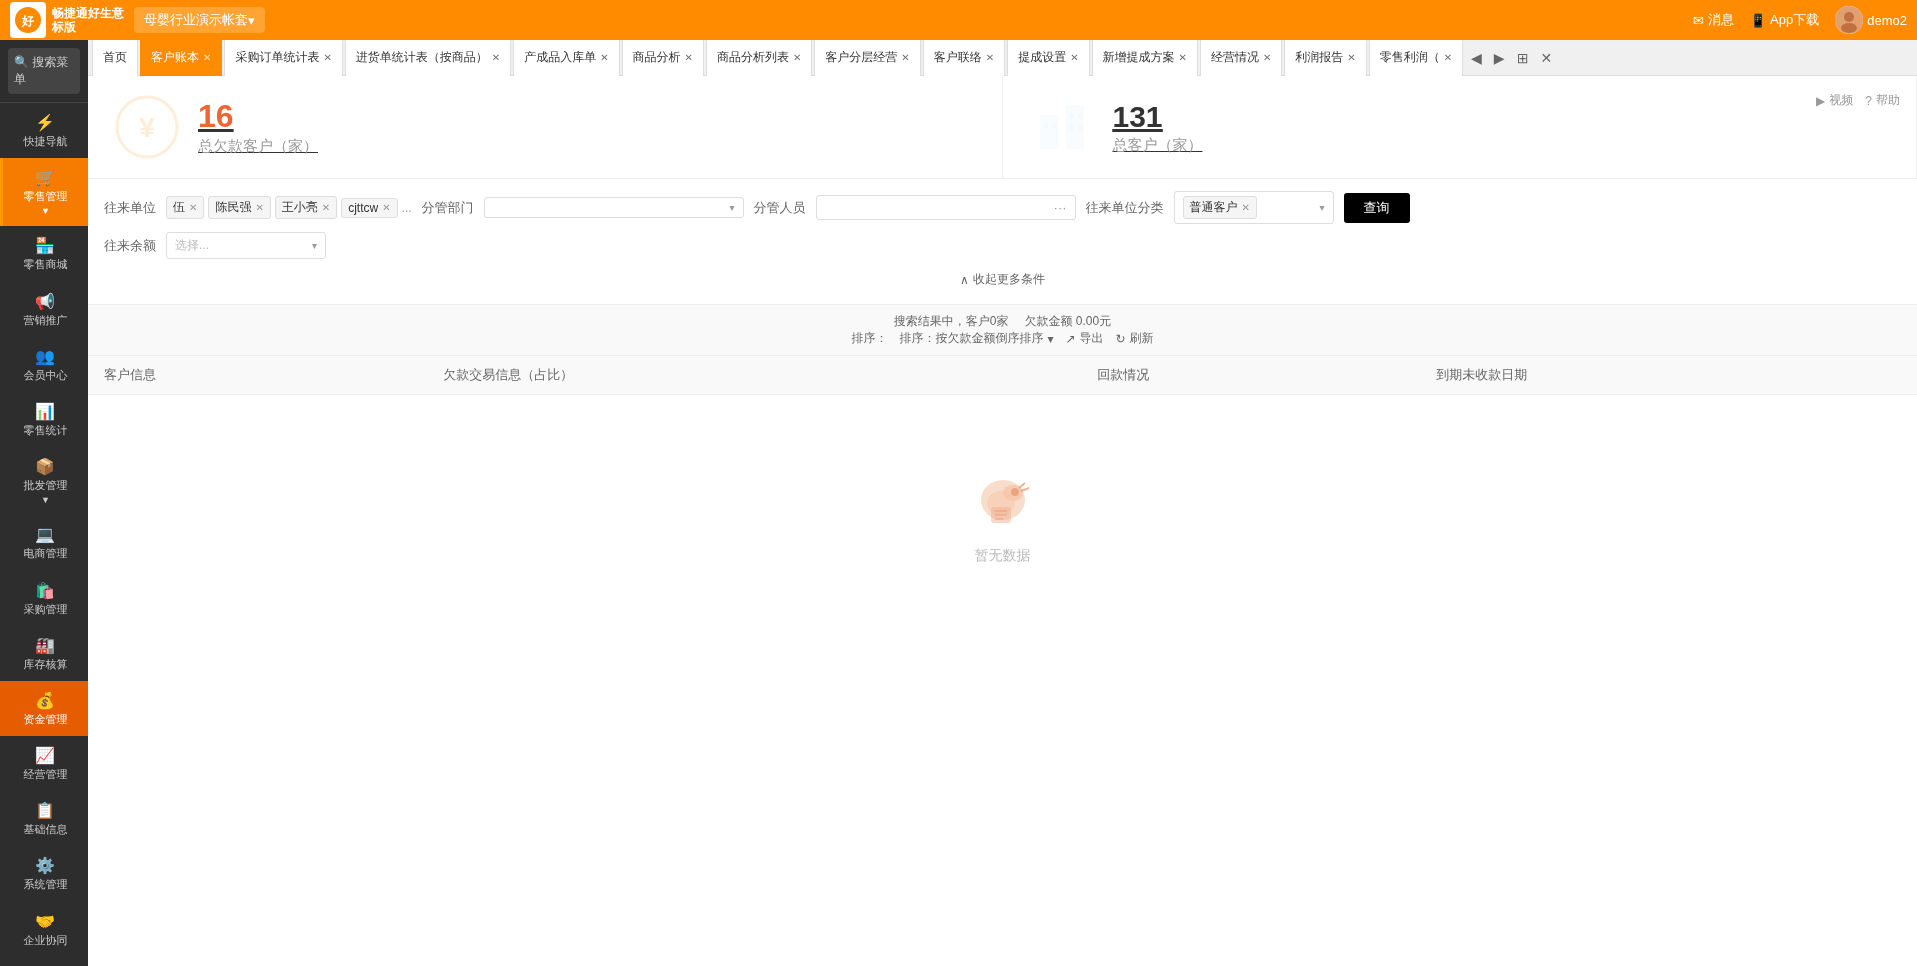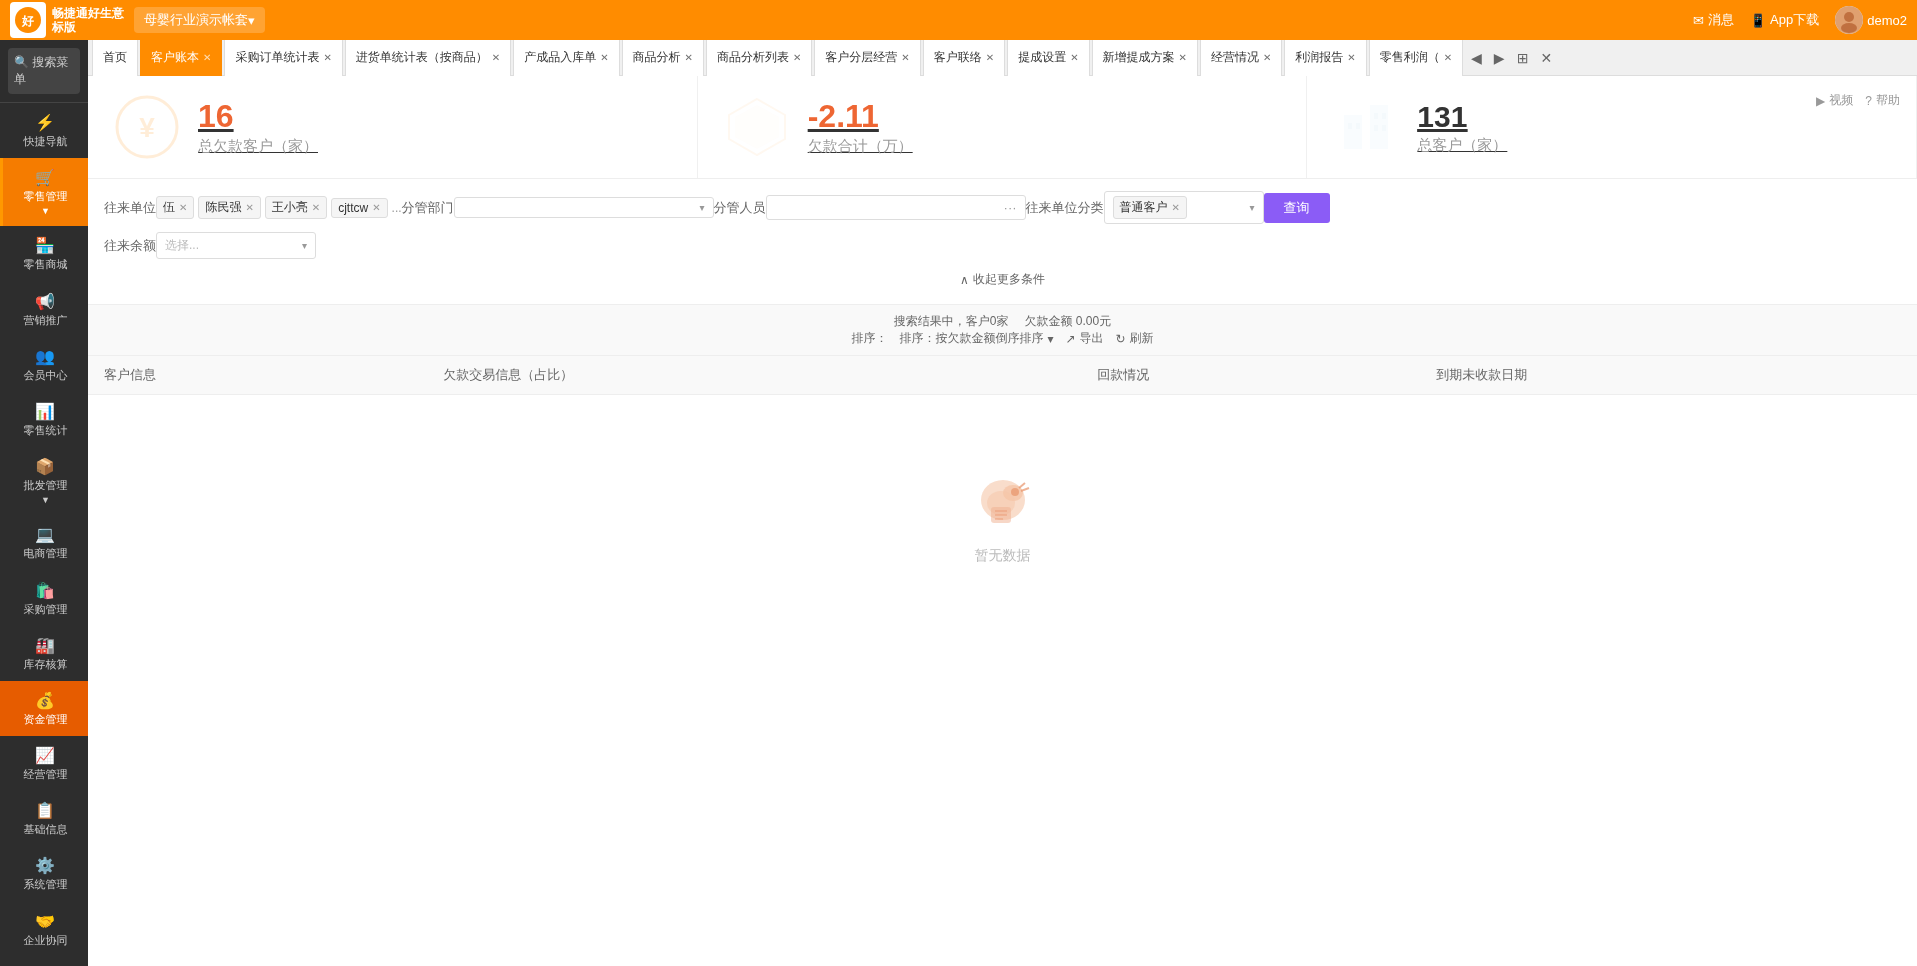--- a/index.html
+++ b/index.html
@@ -47,30 +47,30 @@
     .stat-bg-icon svg { width: 64px; height: 64px; opacity: 0.15; }
     .stat-info { display: flex; flex-direction: column; text-decoration: underline; }
     .stat-value { font-size: 32px; font-weight: bold; }
     .stat-value.red { color: #e63; }
     .stat-value.black-bold { color: #333; font-size: 30px; font-weight: bold; text-decoration: underline; }
     .stat-label { font-size: 15px; color: #999; margin-top: 2px; }
     .help-btn { display: flex; align-items: center; gap: 4px; cursor: pointer; }
 
     
     .filter-area { background: #fff; padding: 12px 16px; border-bottom: 1px solid #eee; }
-    .filter-row { display: flex; align-items: center; gap: 0; margin-bottom: 8px; flex-wrap: wrap; }
+    .filter-row { display: flex; align-items: center; gap: 10px; margin-bottom: 8px; flex-wrap: wrap; }
     .filter-label { font-size: 13px; color: #666; white-space: nowrap; }
     .filter-tags { display: flex; align-items: center; gap: 4px; flex-wrap: wrap; }
     .filter-tag { display: flex; align-items: center; gap: 4px; background: #f5f5f5; border: 1px solid #ddd; border-radius: 3px; padding: 2px 6px; font-size: 12px; }
     .filter-tag .remove { cursor: pointer; color: #999; font-size: 10px; }
     .filter-more { color: #999; cursor: pointer; font-size: 12px; }
     .filter-select { display: flex; align-items: center; gap: 4px; border: 1px solid #ddd; border-radius: 3px; padding: 4px 8px; background: #fff; cursor: pointer; min-width: 160px; }
     .filter-select-wide { min-width: 260px; }
     .filter-dropdown-arrow { color: #999; font-size: 10px; margin-left: auto; }
-    .filter-search-btn { background: #8b5cf6; color: #fff; border: none; border-radius: 3px; padding: 6px 20px; cursor: pointer; font-size: 13px; }
+    .filter-search-btn { background: #000000; color: #fff; border: none; border-radius: 3px; padding: 6px 20px; cursor: pointer; font-size: 13px; }
     .collapse-btn { display: flex; align-items: center; gap: 4px; color: #666; font-size: 12px; cursor: pointer; }
     .collapse-row { display: flex; justify-content: center; padding: 4px 0; }
 
     
     .results-bar { display: flex; align-items: center; justify-content: space-between; padding: 8px 16px; background: #f9f9f9; border-bottom: 1px solid #eee; font-size: 12px; color: #666; flex-direction: column; }
     .results-bar-left { display: flex; gap: 16px; }
     .results-bar-right { display: flex; align-items: center; gap: 12px; }
     .sort-btn { display: flex; align-items: center; gap: 4px; cursor: pointer; }
     .action-btn { display: flex; align-items: center; gap: 4px; cursor: pointer; color: #666; }
 
@@ -288,32 +288,20 @@
                 <circle cx="32" cy="32" r="30" stroke="#ff8c00" stroke-width="3" fill="none"></circle>
                 <text x="32" y="42" text-anchor="middle" fill="#ff8c00" font-size="28" font-weight="bold">¥</text>
               </svg>
             </div>
             <div class="stat-info">
               <span class="stat-value red">16</span>
               <span class="stat-label">总欠款客户（家）</span>
             </div>
           </div>
 
-          <div class="stat-item">
-            <div class="stat-bg-icon">
-              <svg viewBox="0 0 64 64" fill="none">
-                <polygon points="32,4 60,20 60,44 32,60 4,44 4,20" stroke="#ff8c00" stroke-width="2" fill="none" opacity="0.4"></polygon>
-                <polygon points="32,10 54,22 54,42 32,54 10,42 10,22" fill="#ff8c00" opacity="0.1"></polygon>
-              </svg>
-            </div>
-            <div class="stat-info">
-              <span class="stat-value red">-2.11</span>
-              <span class="stat-label">欠款合计（万）</span>
-            </div>
-          </div>
 
           <div class="stat-item" style="flex:1; position:relative;">
             <div class="stat-bg-icon">
               <svg viewBox="0 0 64 64" fill="none">
                 <rect x="10" y="20" width="18" height="34" fill="#a0c8e8" opacity="0.4"></rect>
                 <rect x="36" y="10" width="18" height="44" fill="#a0c8e8" opacity="0.4"></rect>
                 <rect x="14" y="28" width="4" height="6" fill="#a0c8e8" opacity="0.6"></rect>
                 <rect x="22" y="28" width="4" height="6" fill="#a0c8e8" opacity="0.6"></rect>
                 <rect x="40" y="18" width="4" height="6" fill="#a0c8e8" opacity="0.6"></rect>
                 <rect x="48" y="18" width="4" height="6" fill="#a0c8e8" opacity="0.6"></rect>

